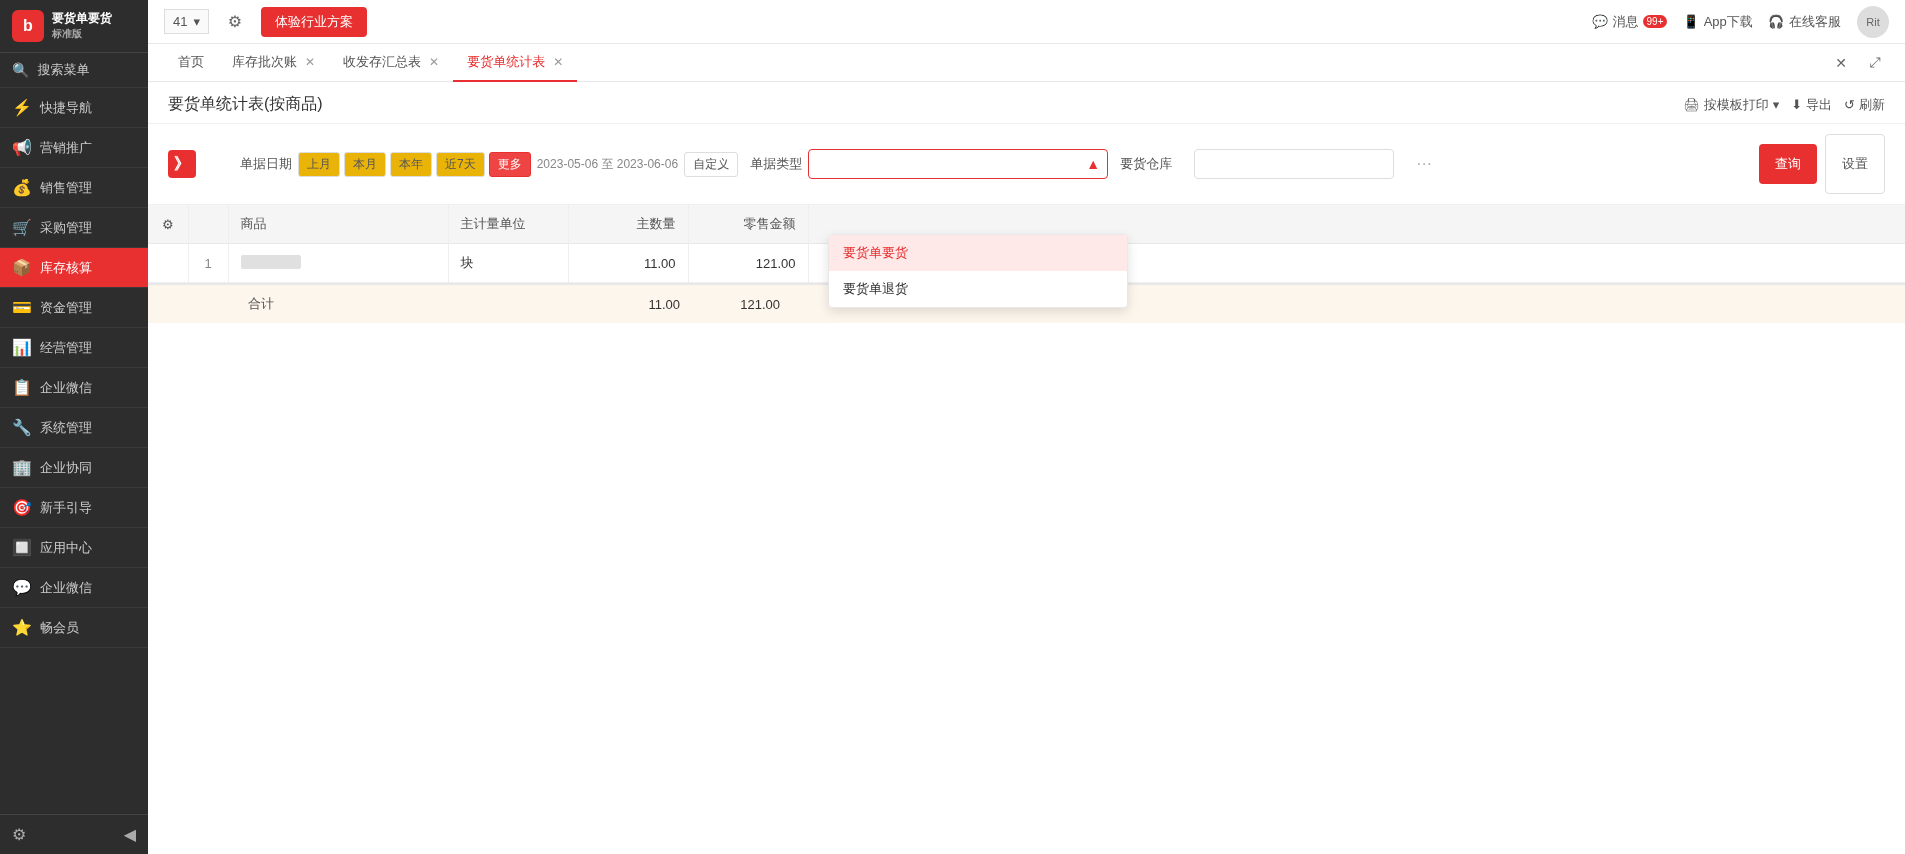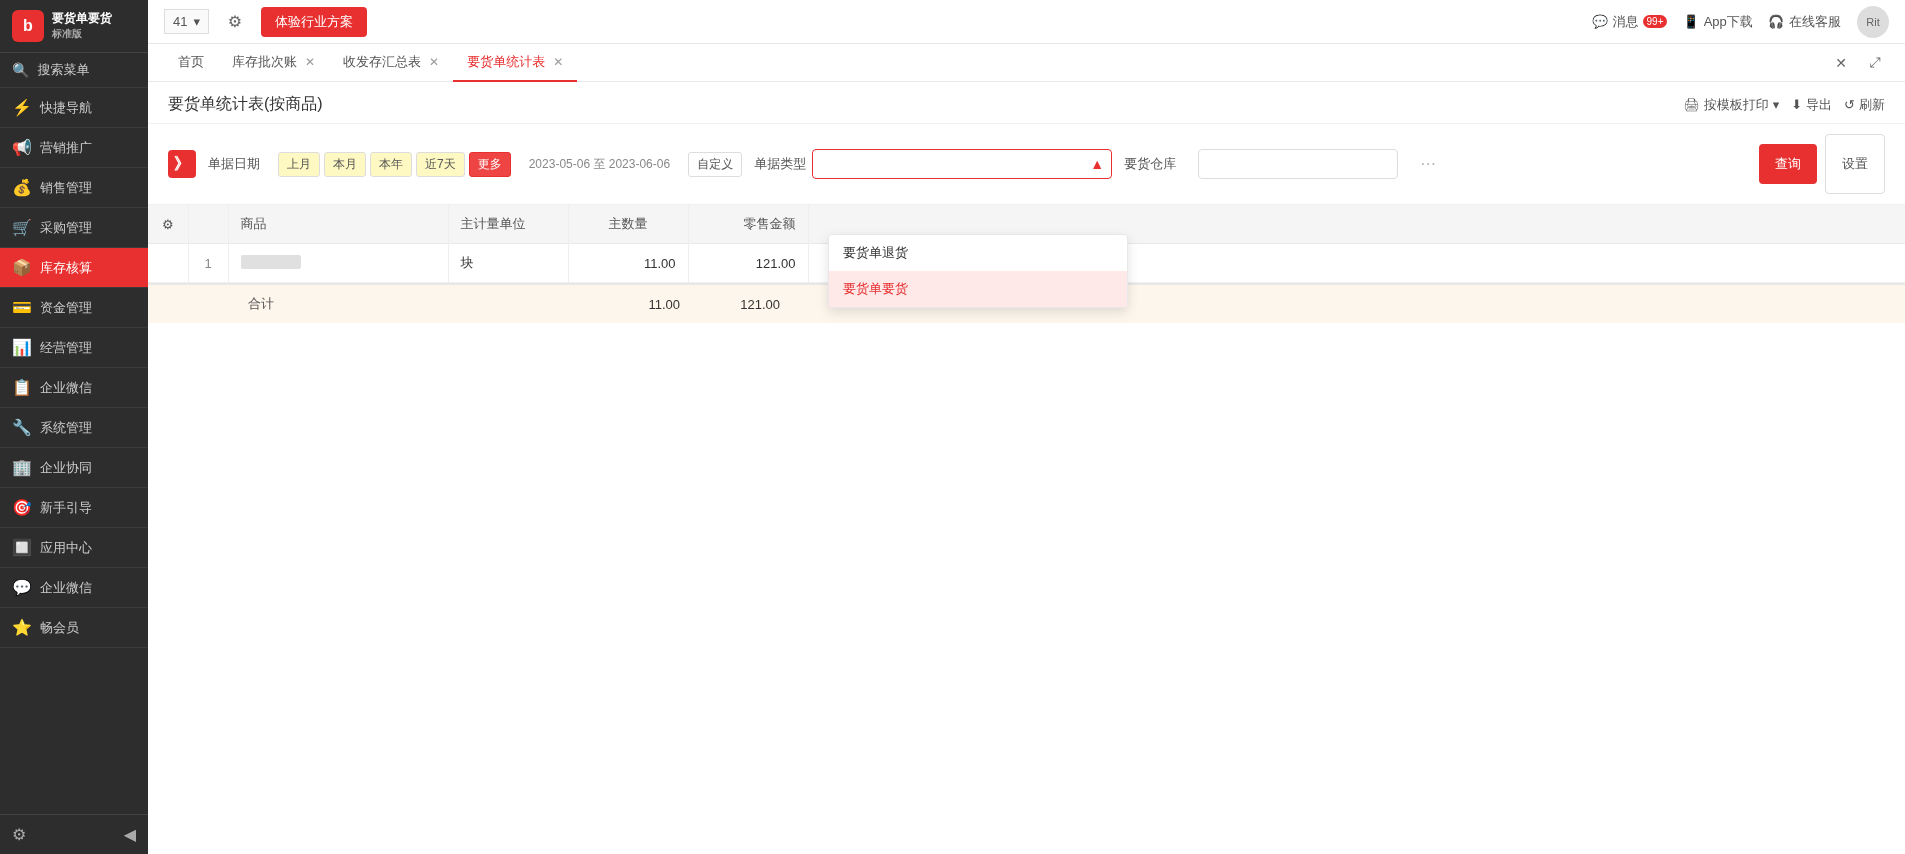--- a/index.html
+++ b/index.html
@@ -271,38 +271,39 @@
       display: flex;
       align-items: center;
       justify-content: center;
       font-size: 16px;
       font-weight: bold;
       flex-shrink: 0;
     }
     .filter-group {
       display: flex;
       align-items: center;
-      gap: 18px;
-      font-size: 13px;
-      color: #555;
+      gap: 6px;
+      font-size: 13px;
+      color: #555;
+      margin-left: 32px;
     }
     .filter-label { color: #555; white-space: nowrap; }
     .date-btns {
       display: flex;
       align-items: center;
       gap: 4px;
     }
     .date-btn {
       padding: 3px 8px;
       border: 1px solid #ddd;
       border-radius: 3px;
       cursor: pointer;
       font-size: 12px;
       color: #555;
-      background: #fef9c3;
+      background: #eab308;
     }
     .date-btn.more-btn {
       background: #ef4444;
       color: #fff;
       border-color: #e83030;
     }
     .date-range {
       font-size: 12px;
       color: #888;
     }
@@ -659,34 +660,34 @@
         <input class="warehouse-input" type="text" style="">
         <span class="warehouse-dots">···</span>
       </div>
 
       <div class="filter-actions">
         <button class="query-btn">查询</button>
         <button class="set-btn">设置</button>
       </div>
 
       <div class="dropdown-menu" style="top: 110px; left: 680px;">
+        <div class="dropdown-item selected">要货单要货</div>
         <div class="dropdown-item">要货单退货</div>
-        <div class="dropdown-item selected">要货单要货</div>
       </div>
     </div>
 
     <div class="table-container">
       <table>
         <thead>
           <tr>
             <th class="settings-col">⚙</th>
             <th style="width:40px; text-align:center;"></th>
             <th style="width:220px;">商品</th>
             <th style="width:120px;">主计量单位</th>
-            <th style="width:120px; text-align:center;">主数量</th>
+            <th style="width:120px; text-align:right;">主数量</th>
             <th style="width:120px; text-align:right;">零售金额</th>
             <th></th>
           </tr>
         </thead>
         <tbody id="table-body">
 
         <tr>
       <td class="settings-col"></td>
       <td class="row-num">1</td>
       <td>

